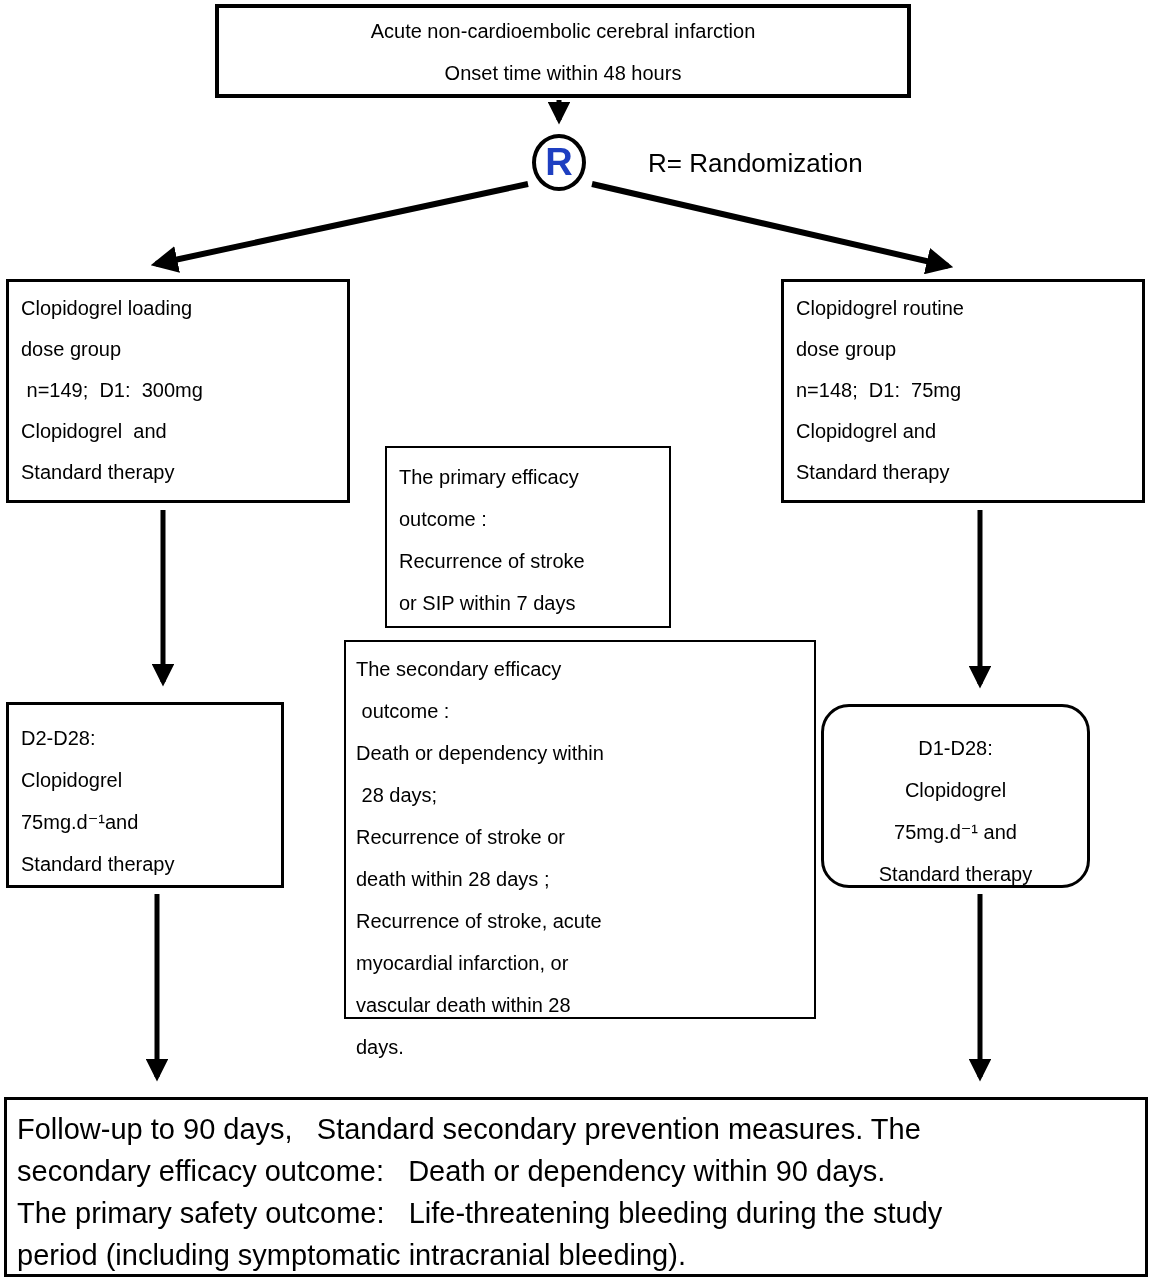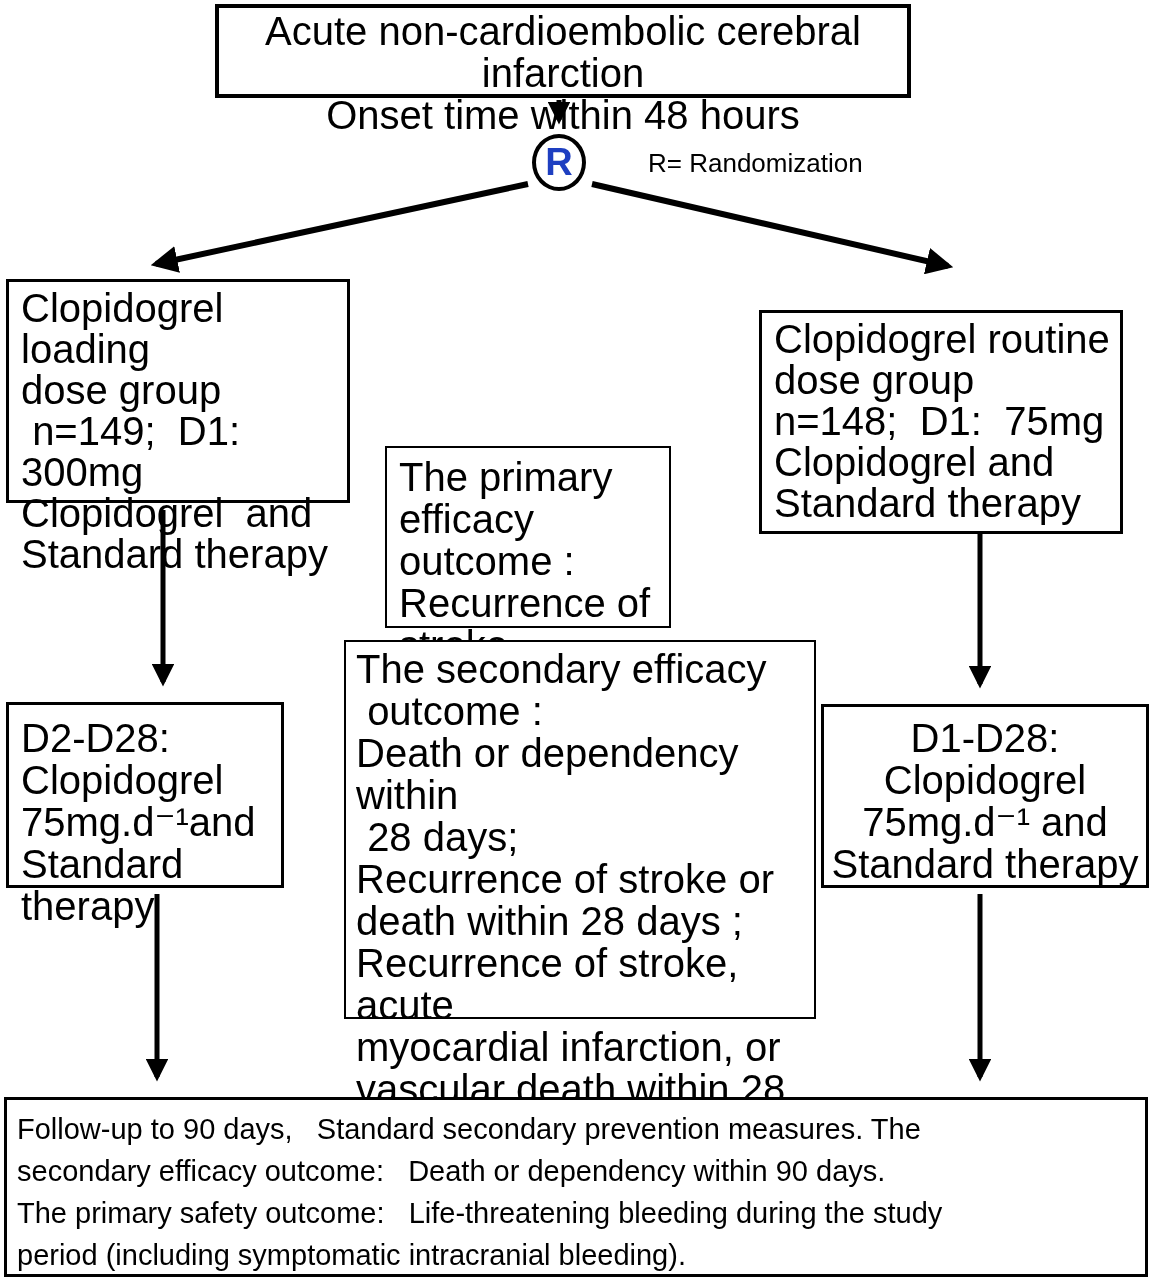--- a/index.html
+++ b/index.html
@@ -10,21 +10,21 @@
     font-family:"Liberation Sans","DejaVu Sans",sans-serif;
     color:#000;
     overflow:hidden;
   }
   .box{
     position:absolute;
     box-sizing:border-box;
     border:3px solid #000;
     background:#fff;
     white-space:pre-wrap;
-    font-size:40px;
+    font-size:20px;
     line-height:42px;
     color:#000;
   }
   .center{text-align:center;}
   .arrows{position:absolute;left:0;top:0;pointer-events:none;}
   .r-circle{
     position:absolute;
     left:532px;top:134px;
     width:54px;height:57px;
     box-sizing:border-box;
@@ -69,21 +69,21 @@
     <span class="r-letter">R</span>
   </div>
   <div class="r-legend">R= Randomization</div>
 
   <div class="box" style="left:6px;top:279px;width:344px;height:224px;padding:6px 4px 0 12px;line-height:41px;">Clopidogrel loading
 dose group
  n=149;  D1:  300mg
 Clopidogrel  and
 Standard therapy</div>
 
-  <div class="box" style="left:759px;top:279px;width:364px;height:224px;padding:6px 4px 0 12px;line-height:41px;margin-top:31px;">Clopidogrel routine
+  <div class="box" style="left:781px;top:279px;width:364px;height:224px;padding:6px 4px 0 12px;line-height:41px;">Clopidogrel routine
 dose group
 n=148;  D1:  75mg
 Clopidogrel and
 Standard therapy</div>
 
   <div class="box" style="left:385px;top:446px;width:286px;height:182px;border-width:2px;padding:8px 4px 0 12px;">The primary efficacy
 outcome :
 Recurrence of stroke
 or SIP within 7 days</div>
 
@@ -96,21 +96,21 @@
 Recurrence of stroke, acute
 myocardial infarction, or
 vascular death within 28
 days.</div>
 
   <div class="box" style="left:6px;top:702px;width:278px;height:186px;padding:12px 4px 0 12px;">D2-D28:
 Clopidogrel
 75mg.d⁻¹and
 Standard therapy</div>
 
-  <div class="box center" style="left:821px;top:704px;width:328px;height:184px;padding-top:10px;">D1-D28:
+  <div class="box center" style="left:821px;top:704px;width:269px;height:184px;padding-top:20px;border-radius:28px;">D1-D28:
 Clopidogrel
 75mg.d⁻¹ and
 Standard therapy</div>
 
   <div class="box" style="left:4px;top:1097px;width:1144px;height:180px;font-size:29px;padding:8px 4px 8px 10px;">Follow-up to 90 days,   Standard secondary prevention measures. The
 secondary efficacy outcome:   Death or dependency within 90 days.
 The primary safety outcome:   Life-threatening bleeding during the study
 period (including symptomatic intracranial bleeding).</div>
 
 </div>

